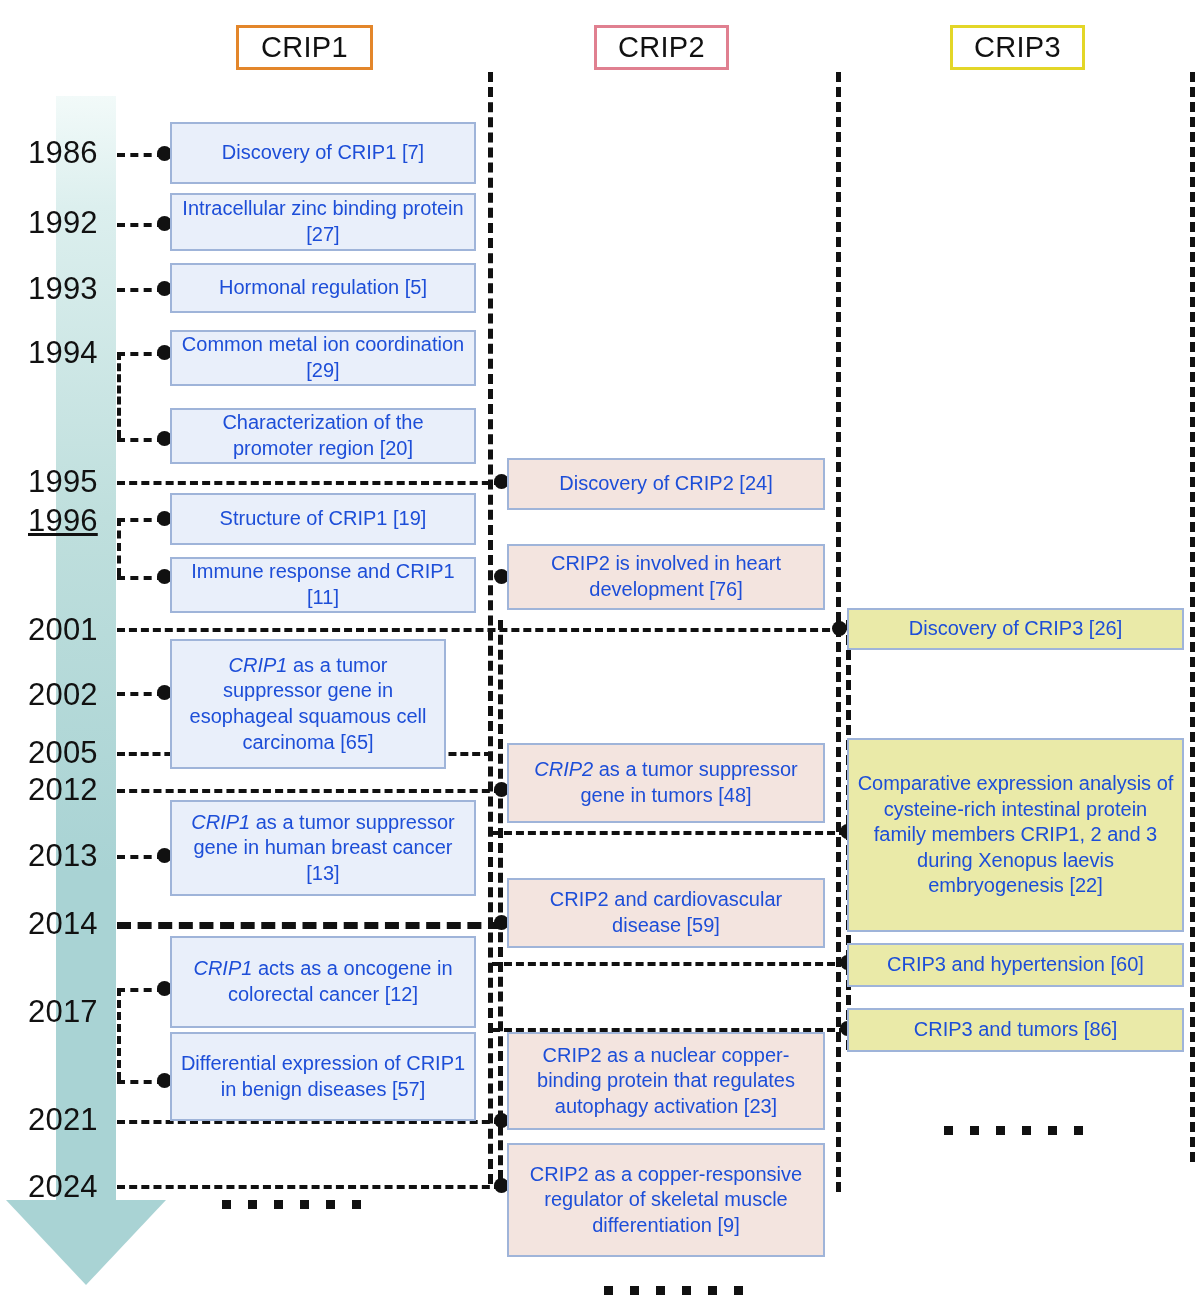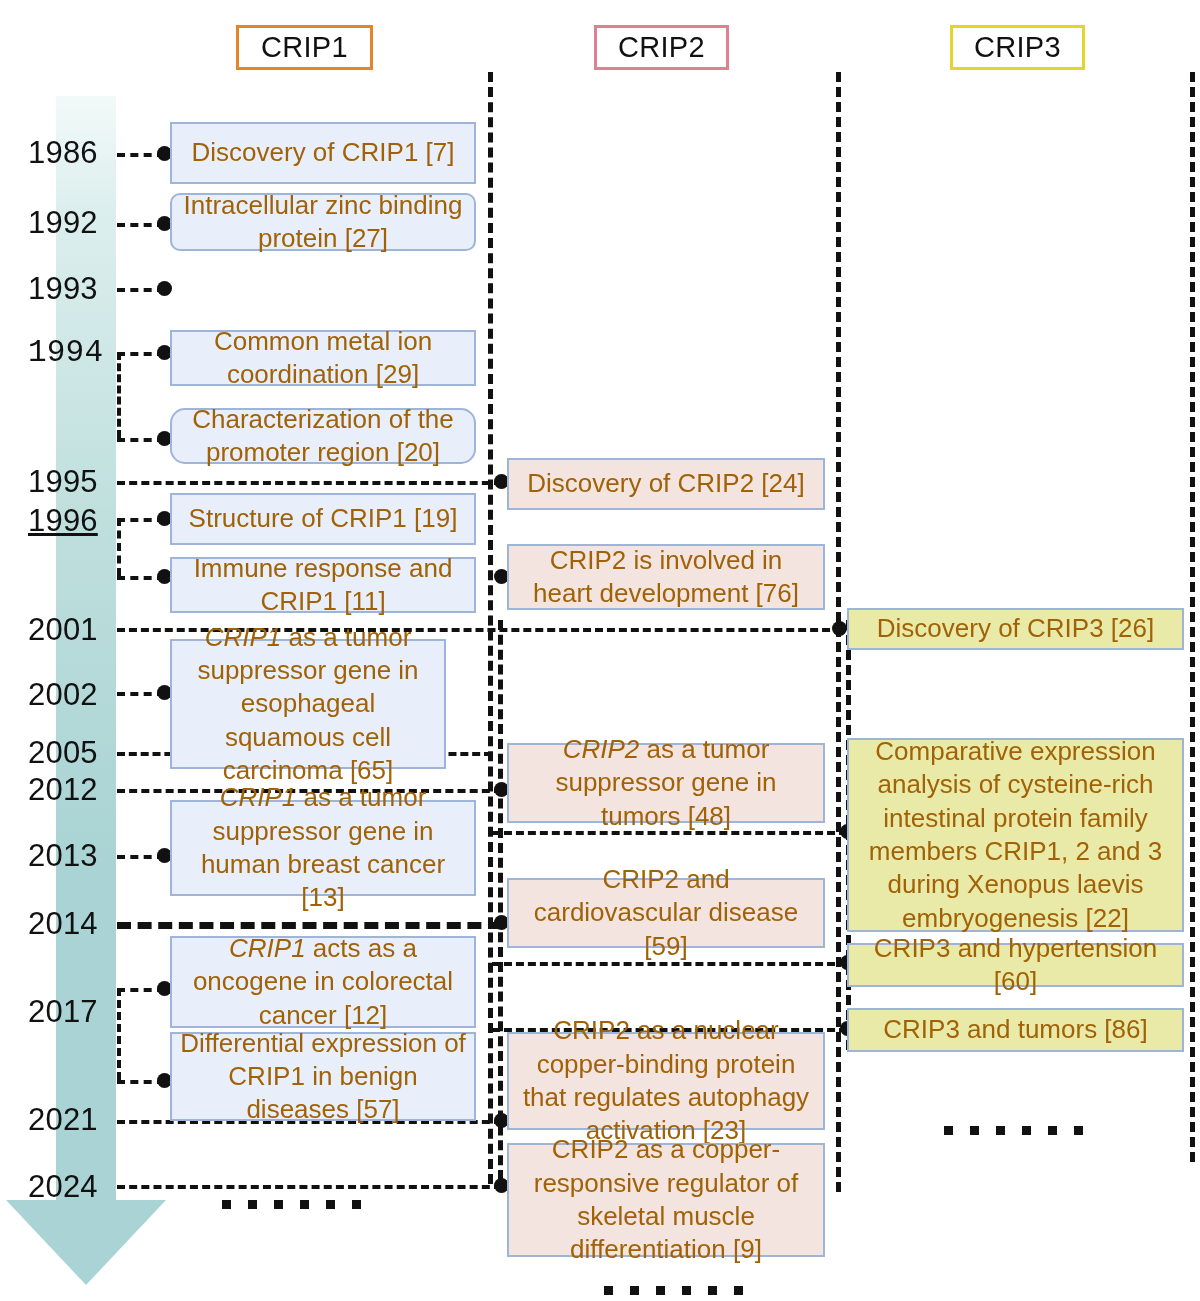--- a/index.html
+++ b/index.html
@@ -19,21 +19,21 @@
      display:flex;align-items:center;justify-content:center;
      font-size:29px;letter-spacing:.3px;color:#111;box-sizing:border-box;}
 
   
   .year{position:absolute;font-size:31px;color:#111;white-space:nowrap;
         letter-spacing:.2px;line-height:1;}
 
   
   .ebox{position:absolute;box-sizing:border-box;border:2px solid #9fb4d9;
         display:flex;align-items:center;justify-content:center;text-align:center;
-        font-size:26px;line-height:1.28;padding:3px 8px;color:#a16207;}
+        font-size:20px;line-height:1.28;padding:3px 8px;color:#1d4ed8;}
   .c1{background:#e9effa;}
   .c2{background:#f3e4df;}
   .c3{background:#eaeaa8;}
   .ebox i{font-style:italic;}
 
   
   .dot{position:absolute;width:15px;height:15px;border-radius:50%;background:#111;}
 
   
   .hline{position:absolute;height:0;border-top:4px dashed #111;}
@@ -65,21 +65,21 @@
 
   <div class="colline" style="left:488px;top:72px;height:1112px;"></div>
   <div class="colline" style="left:498px;top:620px;height:560px;"></div>
   <div class="colline" style="left:836px;top:72px;height:1120px;"></div>
   <div class="colline" style="left:846px;top:620px;height:430px;"></div>
   <div class="colline" style="left:1190px;top:72px;height:1090px;"></div>
 
   <div class="year" style="left:28px;top:137px;">1986</div>
   <div class="year" style="left:28px;top:207px;">1992</div>
   <div class="year" style="left:28px;top:273px;">1993</div>
-  <div class="year" style="left:28px;top:337px;font-family:Liberation Mono, monospace;">1994</div>
+  <div class="year" style="left:28px;top:337px;">1994</div>
   <div class="year" style="left:28px;top:466px;">1995</div>
   <div class="year" style="left:28px;top:505px;text-decoration:underline;">1996</div>
   <div class="year" style="left:28px;top:614px;">2001</div>
   <div class="year" style="left:28px;top:679px;">2002</div>
   <div class="year" style="left:28px;top:737px;">2005</div>
   <div class="year" style="left:28px;top:774px;">2012</div>
   <div class="year" style="left:28px;top:840px;">2013</div>
   <div class="year" style="left:28px;top:908px;">2014</div>
   <div class="year" style="left:28px;top:996px;">2017</div>
   <div class="year" style="left:28px;top:1104px;">2021</div>
@@ -136,30 +136,33 @@
 
   <div class="dot" style="left:832px;top:621px;"></div>
   <div class="dot" style="left:840px;top:824px;"></div>
   <div class="dot" style="left:840px;top:955px;"></div>
   <div class="dot" style="left:840px;top:1021px;"></div>
 
   <div class="ebox c1" style="left:170px;top:122px;width:306px;height:62px;">
     <span>Discovery of CRIP1 [7]</span>
   </div>
 
-  <div class="ebox c1" style="left:170px;top:193px;width:306px;height:58px;border-radius:10px;">
+  <div class="ebox c1" style="left:170px;top:193px;width:306px;height:58px;">
     <span>Intracellular zinc binding protein [27]</span>
   </div>
 
+  <div class="ebox c1" style="left:170px;top:263px;width:306px;height:50px;">
+    <span>Hormonal regulation [5]</span>
+  </div>
 
   <div class="ebox c1" style="left:170px;top:330px;width:306px;height:56px;">
     <span>Common metal ion coordination [29]</span>
   </div>
 
-  <div class="ebox c1" style="left:170px;top:408px;width:306px;height:56px;border-radius:15px;">
+  <div class="ebox c1" style="left:170px;top:408px;width:306px;height:56px;">
     <span>Characterization of the promoter region [20]</span>
   </div>
 
   <div class="ebox c1" style="left:170px;top:493px;width:306px;height:52px;">
     <span>Structure of CRIP1 [19]</span>
   </div>
 
   <div class="ebox c1" style="left:170px;top:557px;width:306px;height:56px;">
     <span>Immune response and CRIP1 [11]</span>
   </div>

